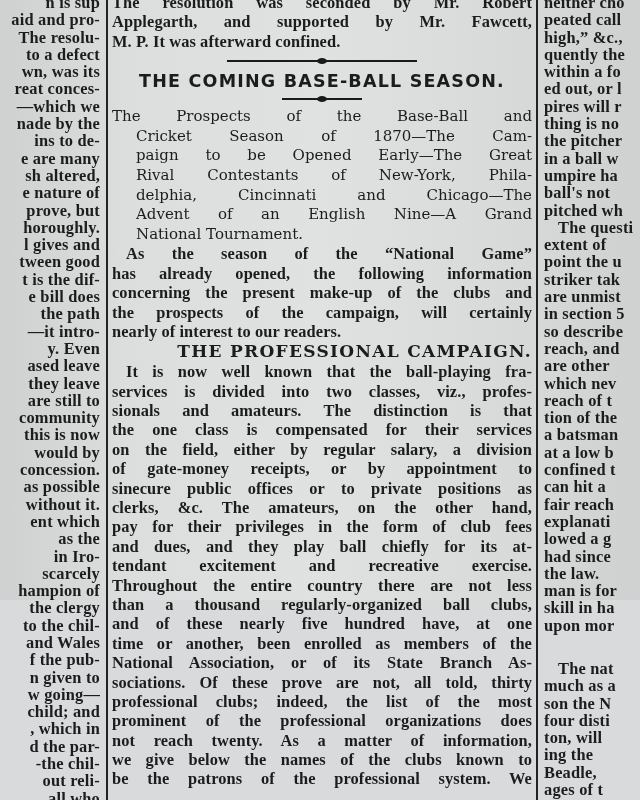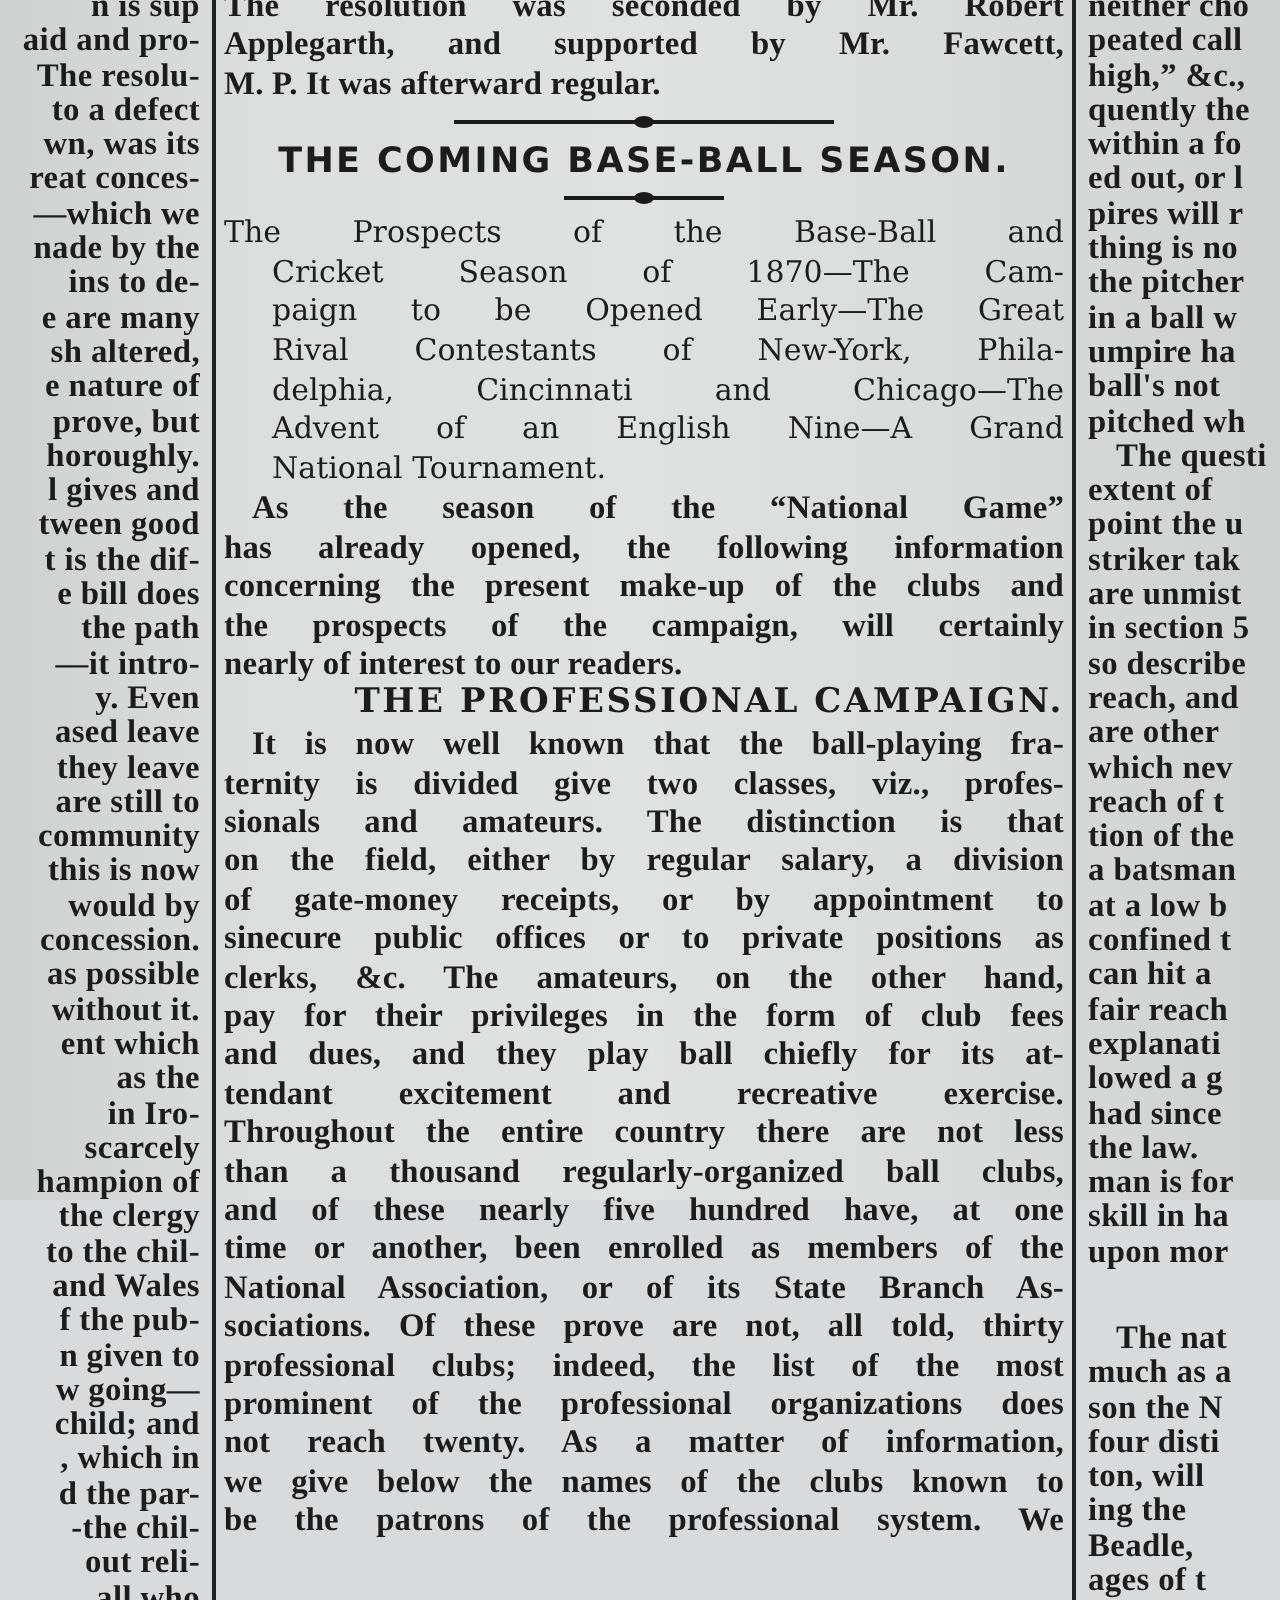--- a/index.html
+++ b/index.html
@@ -151,21 +151,21 @@
       </div>
   </div>
 
   <div class="rule-v" style="left:106px"></div>
 
   <div class="col col-main">
     <div class="main-inner">
       <div>
         <div class="body-line">The resolution was seconded by Mr. Robert</div>
         <div class="body-line">Applegarth, and supported by Mr. Fawcett,</div>
-        <div class="body-line last">M. P. It was afterward regular.</div>
+        <div class="body-line last">M. P. It was afterward confined.</div>
       </div>
 
       <div class="ornament" style="width:190px">
         <div class="bar" style="left:0;width:190px"></div>
         <div class="diamond" style="left:90px"></div>
       </div>
 
       <div class="headline">THE COMING BASE-BALL SEASON.</div>
 
       <div class="ornament" style="width:80px;margin-top:4px">
@@ -188,22 +188,23 @@
         <div class="body-line">has already opened, the following information</div>
         <div class="body-line">concerning the present make-up of the clubs and</div>
         <div class="body-line">the prospects of the campaign, will certainly</div>
         <div class="body-line last">nearly of interest to our readers.</div>
       </div>
 
       <div class="subhead">THE PROFESSIONAL CAMPAIGN.</div>
 
       <div id="body-para">
           <div class="body-line indent">It is now well known that the ball-playing fra-</div>
-          <div class="body-line">ternity is divided give two classes, viz., profes-</div>
+          <div class="body-line">services is divided into two classes, viz., profes-</div>
           <div class="body-line">sionals and amateurs. The distinction is that</div>
+          <div class="body-line">the one class is compensated for their services</div>
           <div class="body-line">on the field, either by regular salary, a division</div>
           <div class="body-line">of gate-money receipts, or by appointment to</div>
           <div class="body-line">sinecure public offices or to private positions as</div>
           <div class="body-line">clerks, &amp;c. The amateurs, on the other hand,</div>
           <div class="body-line">pay for their privileges in the form of club fees</div>
           <div class="body-line">and dues, and they play ball chiefly for its at-</div>
           <div class="body-line">tendant excitement and recreative exercise.</div>
           <div class="body-line">Throughout the entire country there are not less</div>
           <div class="body-line">than a thousand regularly-organized ball clubs,</div>
           <div class="body-line">and of these nearly five hundred have, at one</div>

